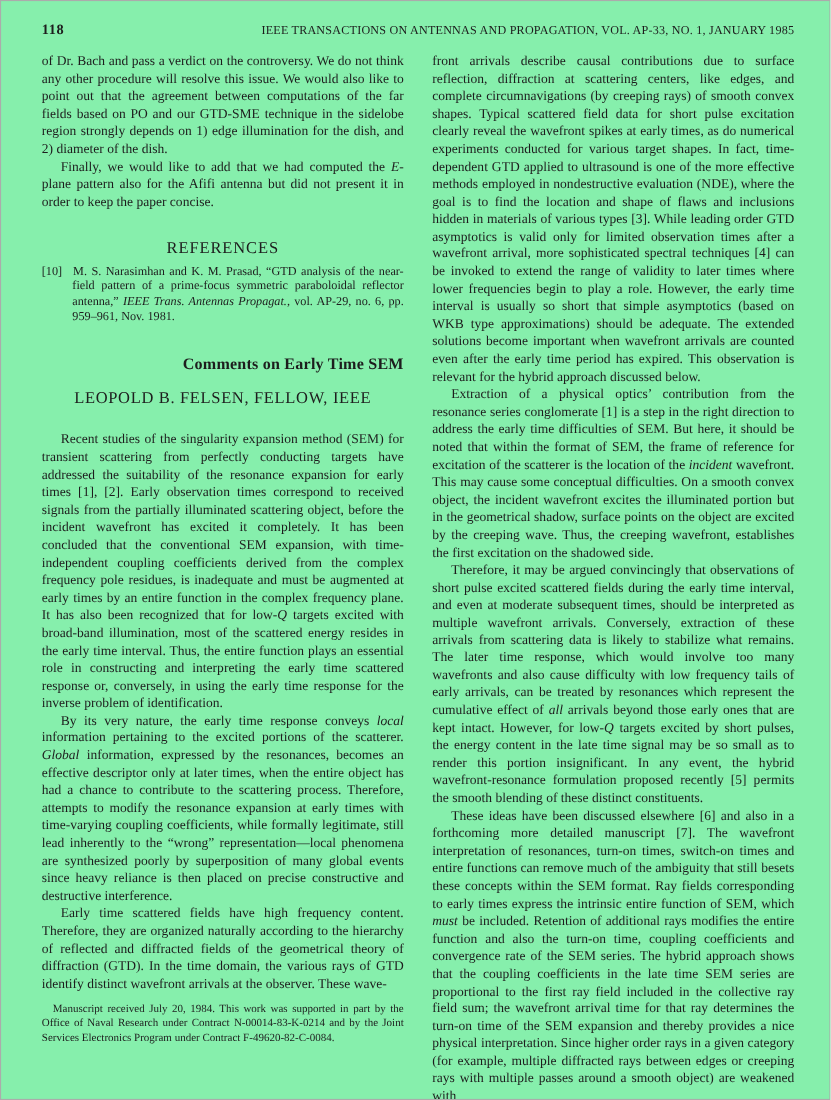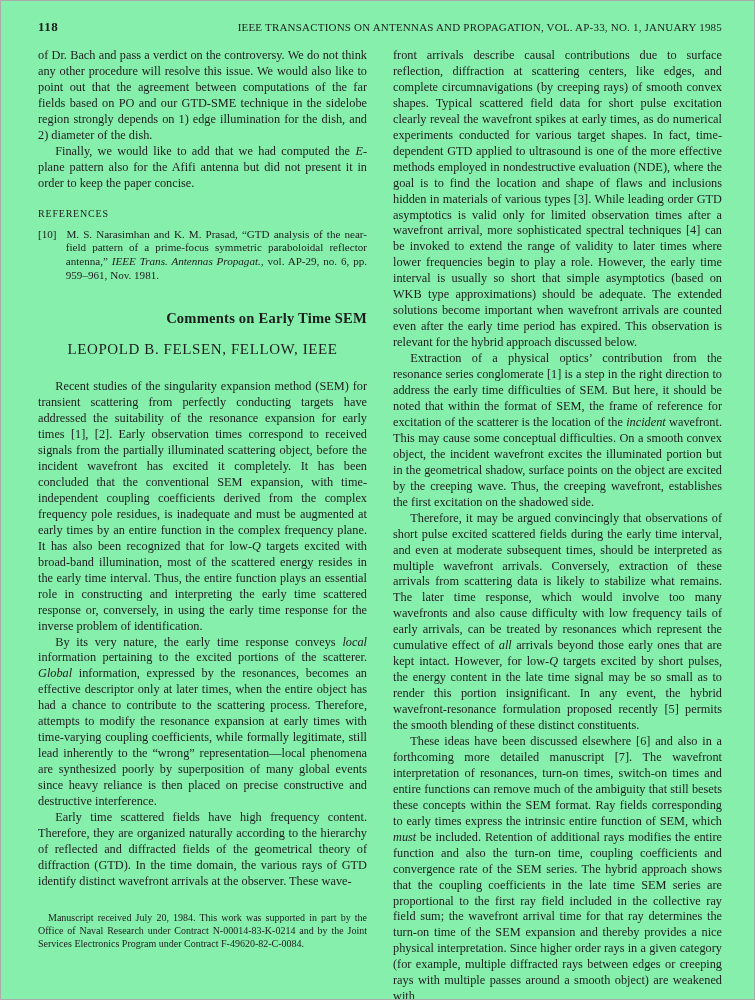--- a/index.html
+++ b/index.html
@@ -23,22 +23,22 @@
   .columns { display: flex; gap: 26px; }
   .col {
     width: 330px;
     font-size: 12.3px; line-height: 15.95px;
     text-align: justify;
   }
   .col-left { display: flex; flex-direction: column; height: 906px; }
   p.para { margin: 0; text-indent: 1.4em; }
   p.para.noindent { text-indent: 0; }
   .refs-heading {
-    font-size: 10px; letter-spacing: .8px;
-    margin: 14px 0 6px 0; font-weight: normal;
+    text-align: center; font-size: 15px; letter-spacing: .8px;
+    margin: 27px 0 6px 0; font-weight: normal;
   }
   .refs p.para {
     font-size: 11.1px; line-height: 13.7px;
     padding-left: 2.5em; text-indent: -2.5em; margin: 0;
   }
   .ref-label { padding-right: .9em; }
   .article-title {
     text-align: right; font-weight: bold; font-size: 14.6px;
     margin: 29px 0 0 0; letter-spacing: .2px;
   }

